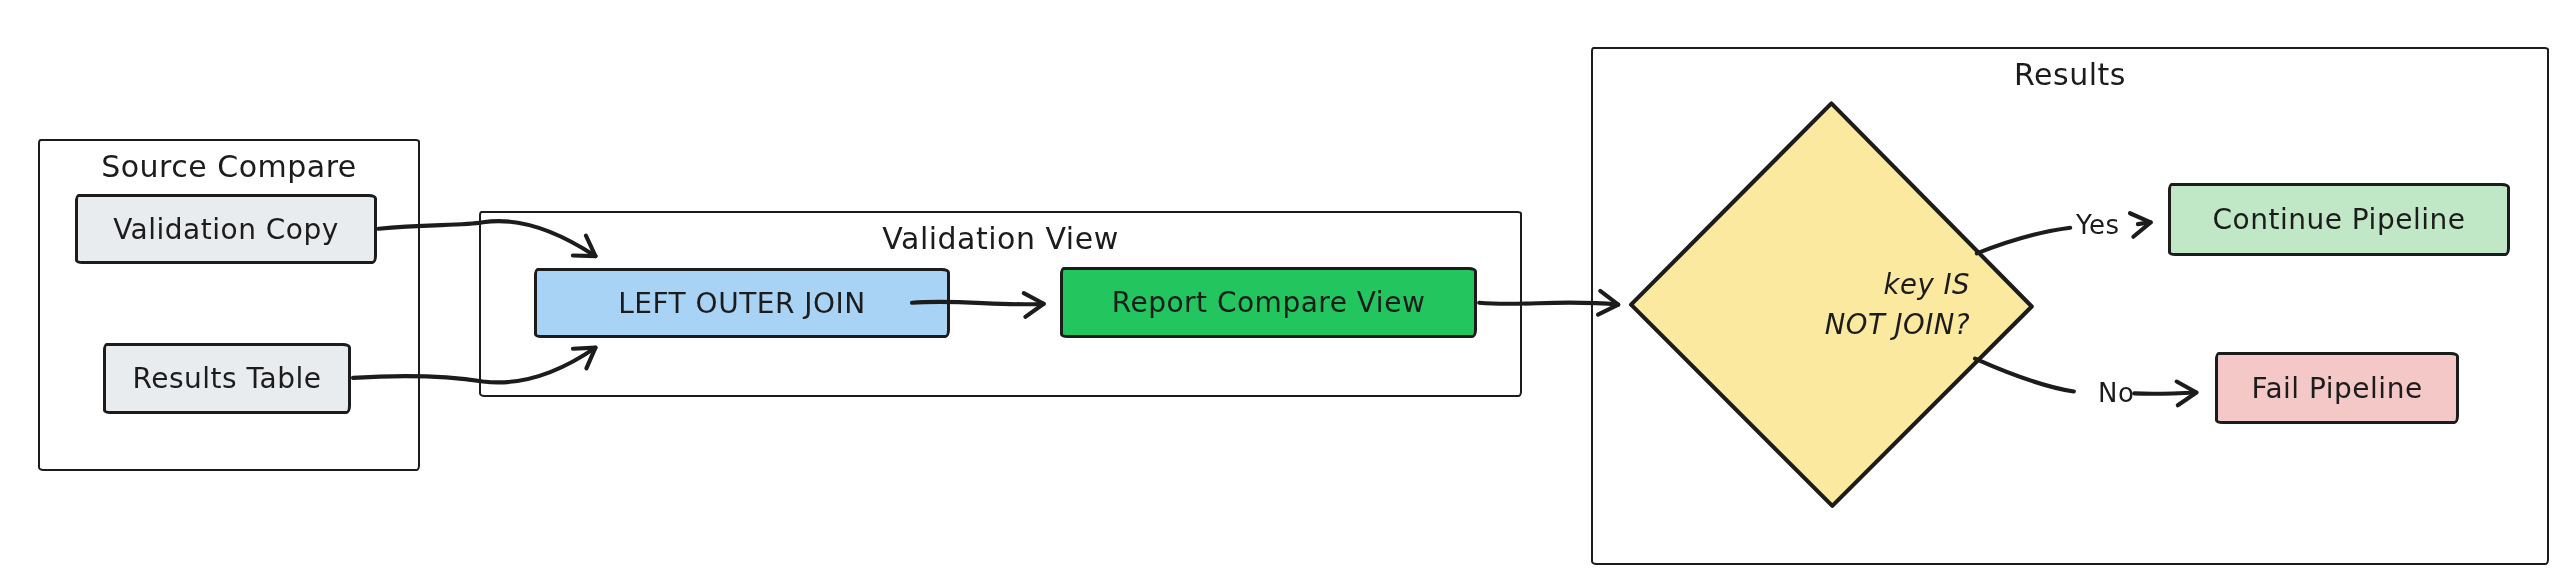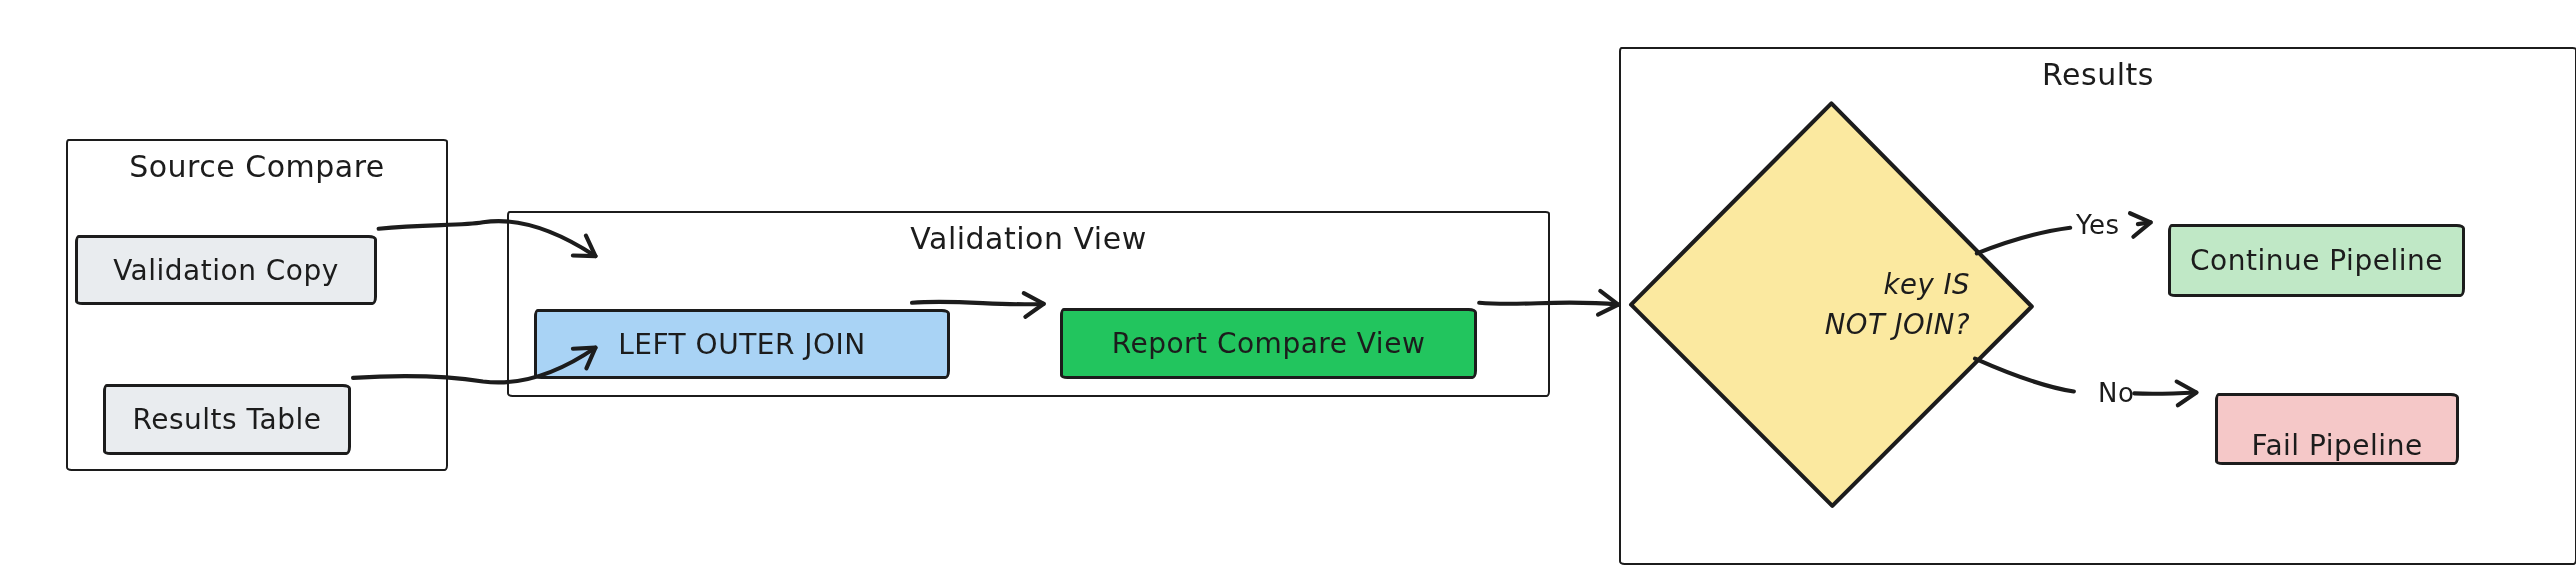--- a/index.html
+++ b/index.html
@@ -16,21 +16,20 @@
     position: absolute;
     left: 0; top: 0;
     width: 2576px; height: 580px;
     pointer-events: none;
   }
   .group {
     position: absolute;
     border: 2.7px solid #1c1c1c;
     border-radius: 2.7px 4.6px 3.7px 5.5px / 4.6px 2.7px 5.5px 3.7px;
     background: transparent;
-    margin-left: 28px;
   }
   .group-title {
     position: absolute;
     top: 8.2px; left: 0;
     width: 100%;
     text-align: center;
     font-size: 30px;
     letter-spacing: 0.5px;
     white-space: nowrap;
   }
@@ -38,27 +37,26 @@
     position: absolute;
     border: 3.7px solid #1c1c1c;
     border-radius: 3.7px 8.2px 4.6px 7.3px / 7.3px 4.6px 8.2px 3.7px;
     display: flex;
     align-items: center;
     justify-content: center;
     font-size: 28px;
     letter-spacing: 0.5px;
     white-space: nowrap;
     box-sizing: border-box;
-    margin-top: 41px;
   }
   #node-validation-copy   { left:  75px; top: 194px; width: 302px; height:  70px; }
   #node-report-table      { left: 103px; top: 343px; width: 248px; height:  71px; }
   #node-left-outer-join   { left: 534px; top: 268px; width: 416px; height:  70px; }
   #node-report-compare    { left:1060px; top: 267px; width: 417px; height:  71px; }
-  #node-continue-pipeline { left:2168px; top: 183px; width: 297px; height:  73px; }
+  #node-continue-pipeline { left:2168px; top: 183px; width: 342px; height:  73px; }
   #node-fail-pipeline     { left:2215px; top: 352px; width: 244px; height:  72px; }
 
   #group-source-tables   { left:  38px; top: 139px; width: 378px; height: 328px; }
   #group-validation-view { left: 479px; top: 211px; width:1039px; height: 182px; }
   #group-results         { left:1591px; top:  47px; width:954px; height: 514px; }
 
   .decision-text {
     position: absolute;
     left: 1695px; top: 264px;
     width: 275px;
@@ -111,21 +109,21 @@
   </div>
 
   <div class="node" id="node-report-compare" style="background-color: #22c55e;">
     <span>Report Compare View</span>
   </div>
 
   <div class="node" id="node-continue-pipeline" style="background-color: rgb(192, 232, 198);">
     <span>Continue Pipeline</span>
   </div>
 
-  <div class="node" id="node-fail-pipeline" style="background-color: rgb(245, 200, 200); align-items: flex-end;">
+  <div class="node" id="node-fail-pipeline" style="background-color: rgb(245, 200, 200);">
     <span>Fail Pipeline</span>
   </div>
 
   <svg class="layer" viewBox="0 0 2814 634">
     <defs>
       <marker id="ah" markerUnits="userSpaceOnUse" markerWidth="44" markerHeight="44" viewBox="-36 -22 44 44" refX="0" refY="0" orient="auto">
         <path d="M -21,-13 L 0,0 L -21,13" fill="none" stroke="#1c1c1c" stroke-width="4.5" stroke-linecap="round" stroke-linejoin="round"></path>
       </marker>
     </defs>
     <g fill="none" stroke="#1c1c1c" stroke-width="4.5" stroke-linecap="round">

